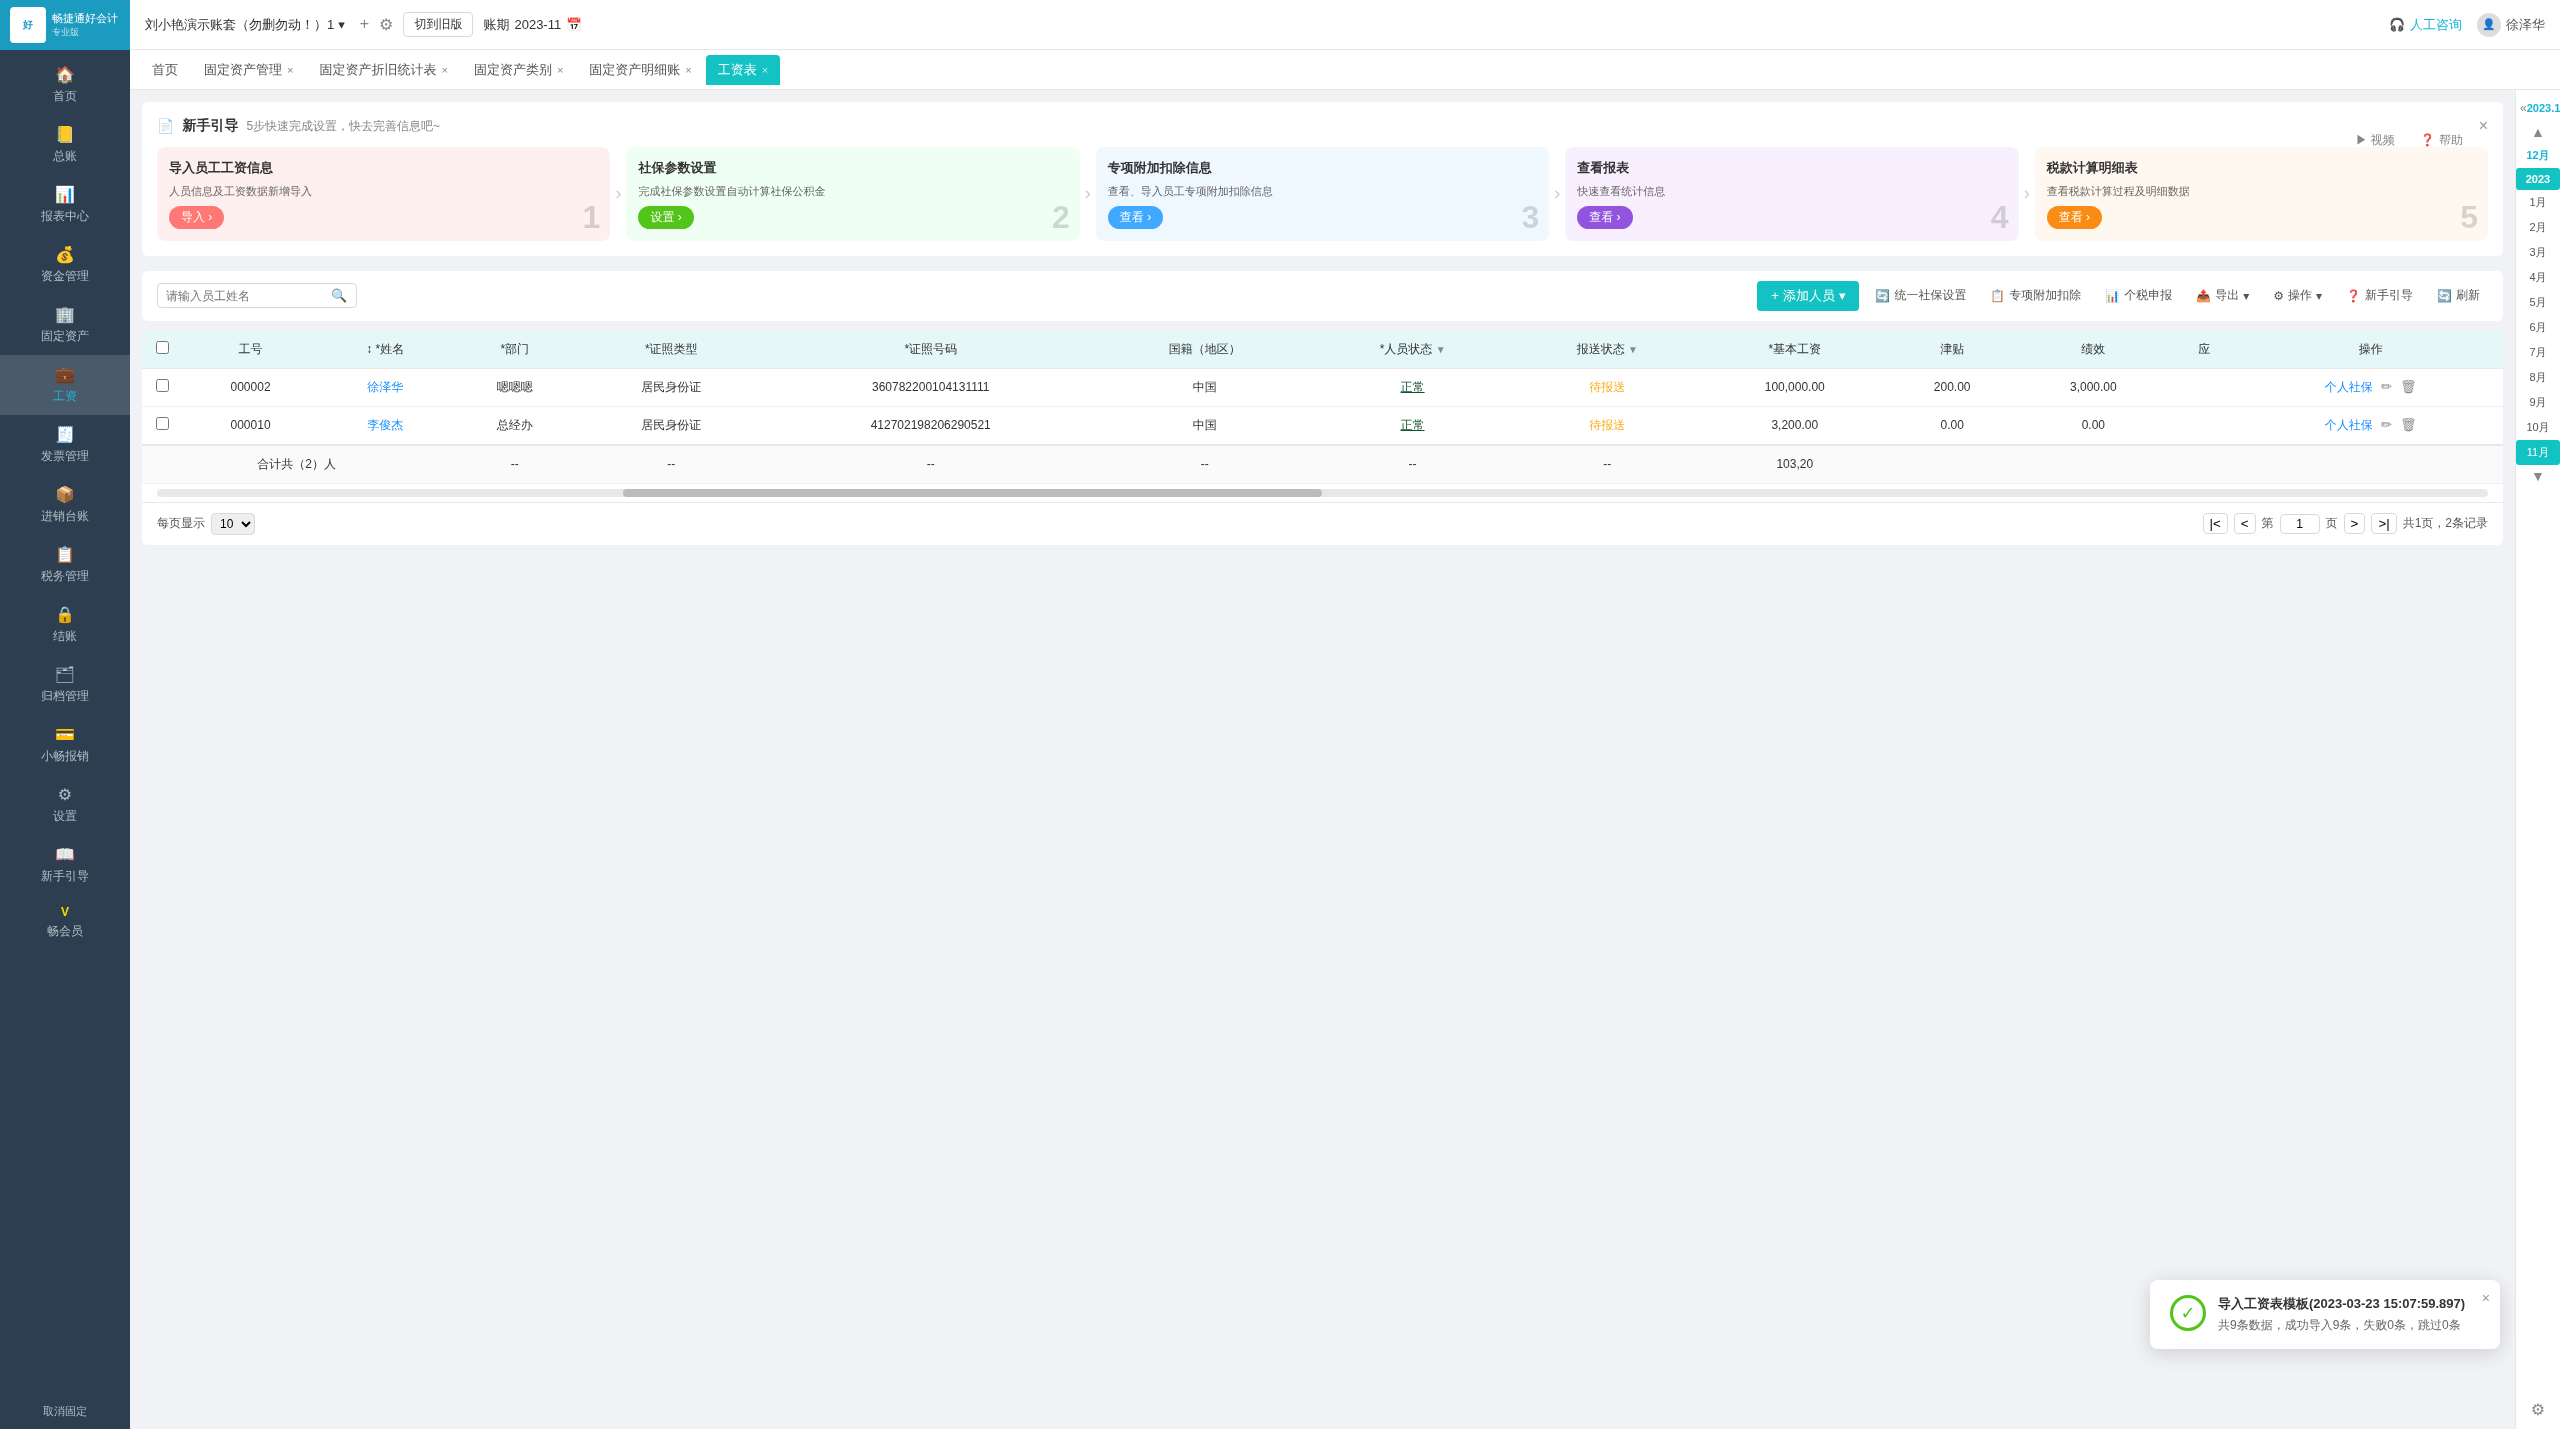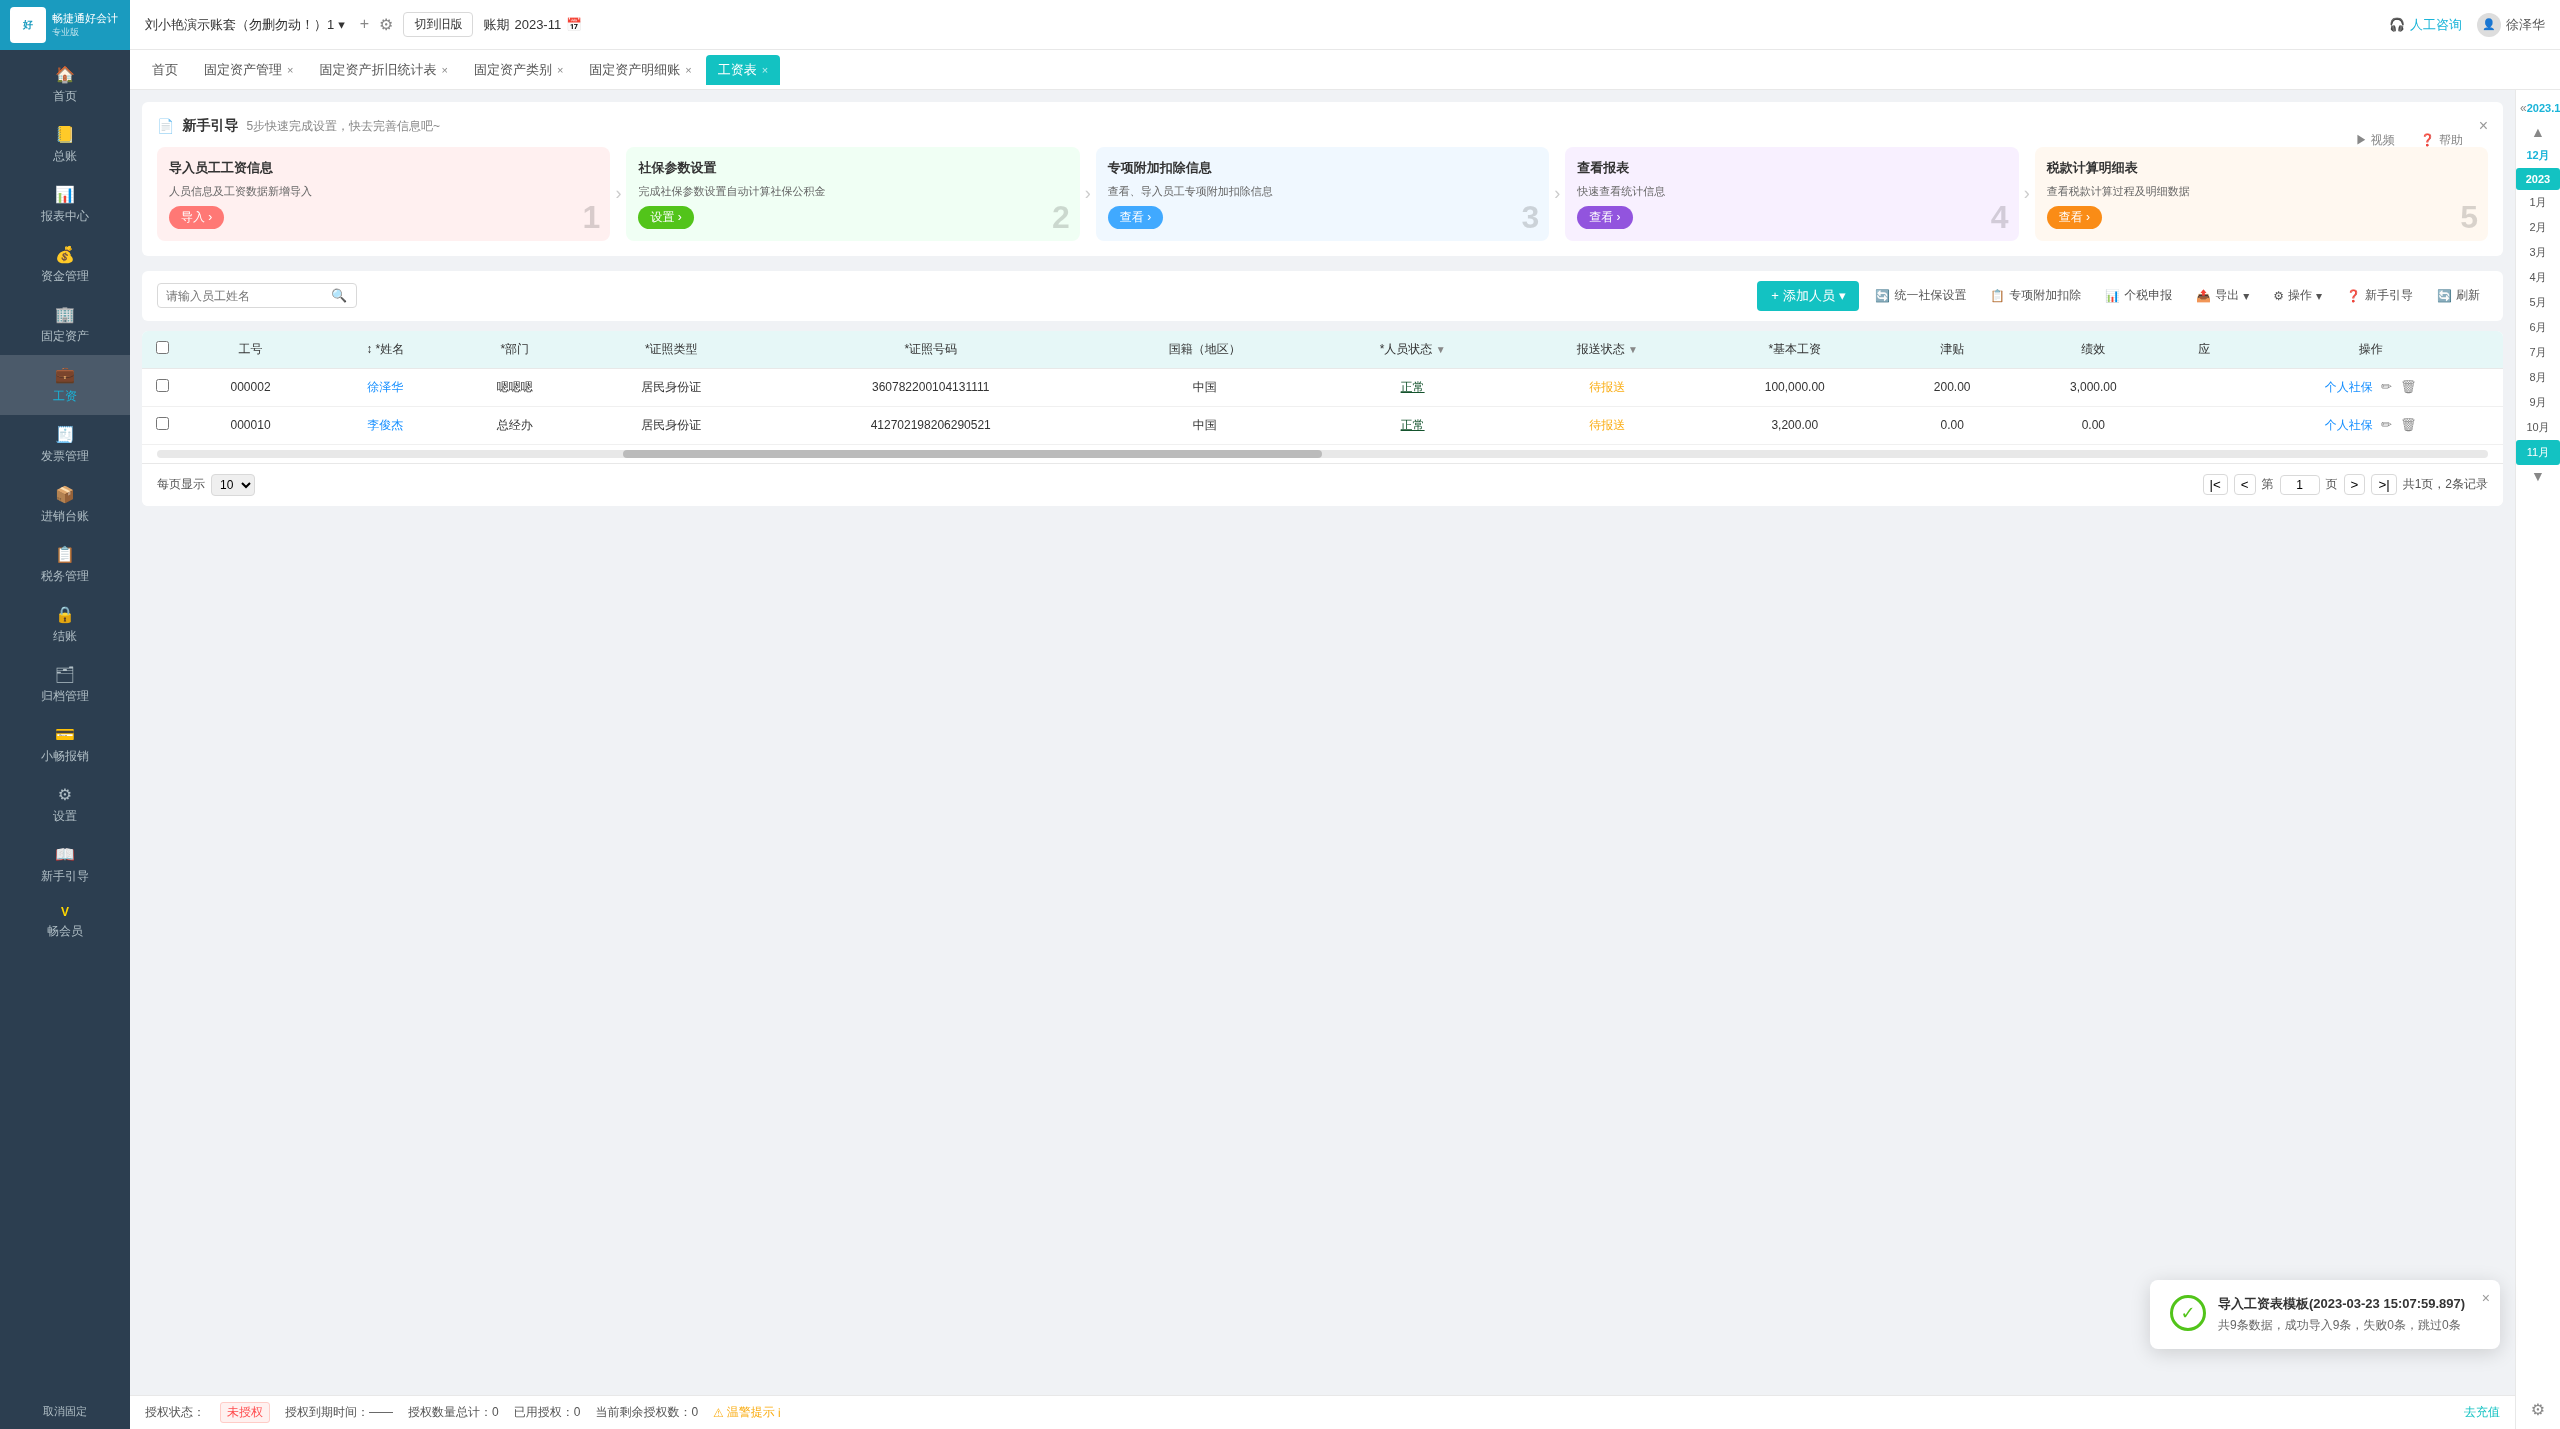--- a/index.html
+++ b/index.html
@@ -647,20 +647,34 @@
                 <td>3,200.00</td>
                 <td>0.00</td>
                 <td>0.00</td>
                 <td></td>
                 <td>
                   <span class="action-link">个人社保</span>
                   <span class="action-icon">✏</span>
                   <span class="action-icon">🗑</span>
                 </td>
               </tr>
+              <tr class="summary-row">
+                <td colspan="3">合计共（2）人</td>
+                <td>--</td>
+                <td>--</td>
+                <td>--</td>
+                <td>--</td>
+                <td>--</td>
+                <td>--</td>
+                <td>103,20</td>
+                <td></td>
+                <td></td>
+                <td></td>
+                <td></td>
+              </tr>
             </tbody>
           </table>
 
           <div class="scrollbar-area">
             <div class="scrollbar-thumb"></div>
           </div>
 
           <div class="table-footer">
             <div class="pagination">
               <span>每页显示</span>
@@ -678,34 +692,20 @@
               <span>页</span>
               <button class="page-btn">&gt;</button>
               <button class="page-btn">&gt;|</button>
               <span>共1页，2条记录</span>
             </div>
           </div>
         </div>
 
       </div>
 
-      <div class="status-bar">
-        <span>授权状态：</span>
-        <span class="status-unauthorized">未授权</span>
-        <span>授权到期时间：——</span>
-        <span>授权数量总计：0</span>
-        <span>已用授权：0</span>
-        <span>当前剩余授权数：0</span>
-        <span class="temp-warning">
-          <span>⚠</span>
-          温警提示
-          <span style="cursor:pointer;color:#faad14;">ℹ</span>
-        </span>
-        <span class="charge-link">去充值</span>
-      </div>
     </div>
 
     <div class="right-panel">
       <div style="display:flex;align-items:center;justify-content:space-between;width:100%;padding:2px 4px;">
         <span style="cursor:pointer;color:#888;font-size:12px;">«</span>
         <span class="panel-year">2023.11</span>
       </div>
       <span class="nav-arrow">▲</span>
       <div class="month-item current-year">12月</div>
       <div class="month-item current-year" style="background:#13c2c2;color:white;border-radius:3px;">2023</div>

